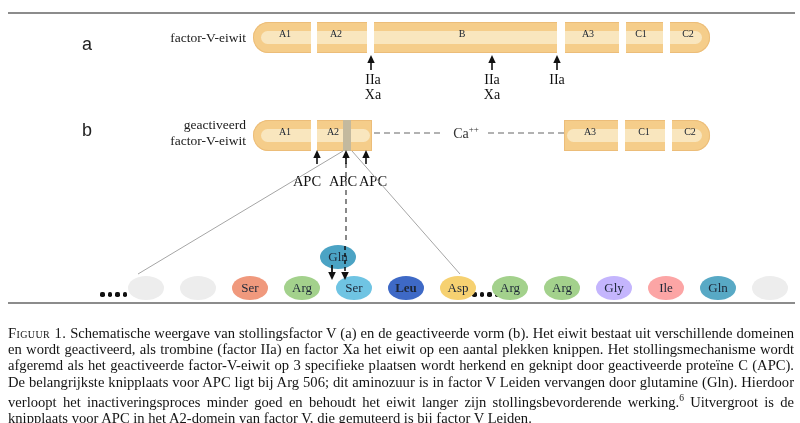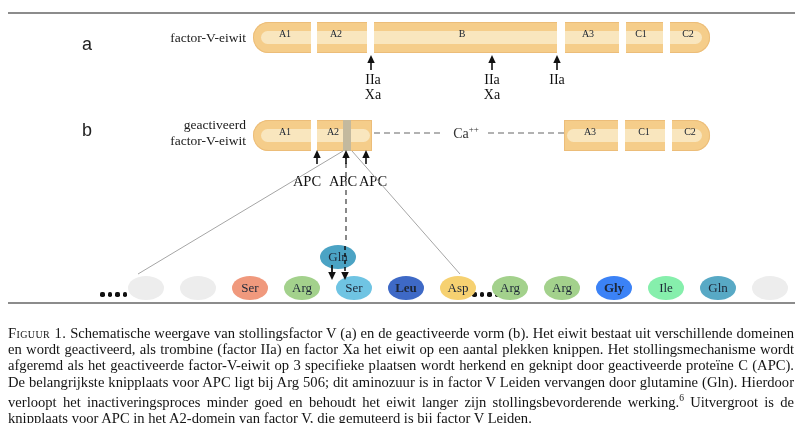--- a/index.html
+++ b/index.html
@@ -110,22 +110,22 @@
   <div class="residue-row">
       <div class="residue" style="background: rgb(237, 237, 237);"></div>
       <div class="residue" style="background: rgb(237, 237, 237);"></div>
       <div class="residue" style="background: rgb(240, 153, 125);">Ser</div>
       <div class="residue" style="background: rgb(163, 209, 140);">Arg</div>
       <div class="residue" style="background: rgb(111, 196, 227);">Ser</div>
       <div class="residue" style="background: rgb(62, 105, 198); font-weight: bold;">Leu</div>
       <div class="residue" style="background: rgb(246, 209, 113);">Asp</div>
       <div class="residue" style="background: rgb(163, 209, 140);">Arg</div>
       <div class="residue" style="background: rgb(163, 209, 140);">Arg</div>
-      <div class="residue" style="background: #3b82f6; font-weight: bold;">Gly</div>
-      <div class="residue" style="background: #86efac;">Ile</div>
+      <div class="residue" style="background: #c4b5fd;">Gly</div>
+      <div class="residue" style="background: #fca5a5;">Ile</div>
       <div class="residue" style="background: rgb(88, 169, 197);">Gln</div>
       <div class="residue" style="background: rgb(237, 237, 237);"></div>
       <div class="residue" style="background: rgb(237, 237, 237);"></div>
     </div>
 
   <div class="residue mutant" style="background: rgb(75, 163, 196);">Gln</div>
 
   <svg class="overlay" width="800" height="423" viewBox="0 0 800 423">
 
     <line x1="343" y1="151" x2="138" y2="274" stroke="#a6a6a6" stroke-width="1"></line>

